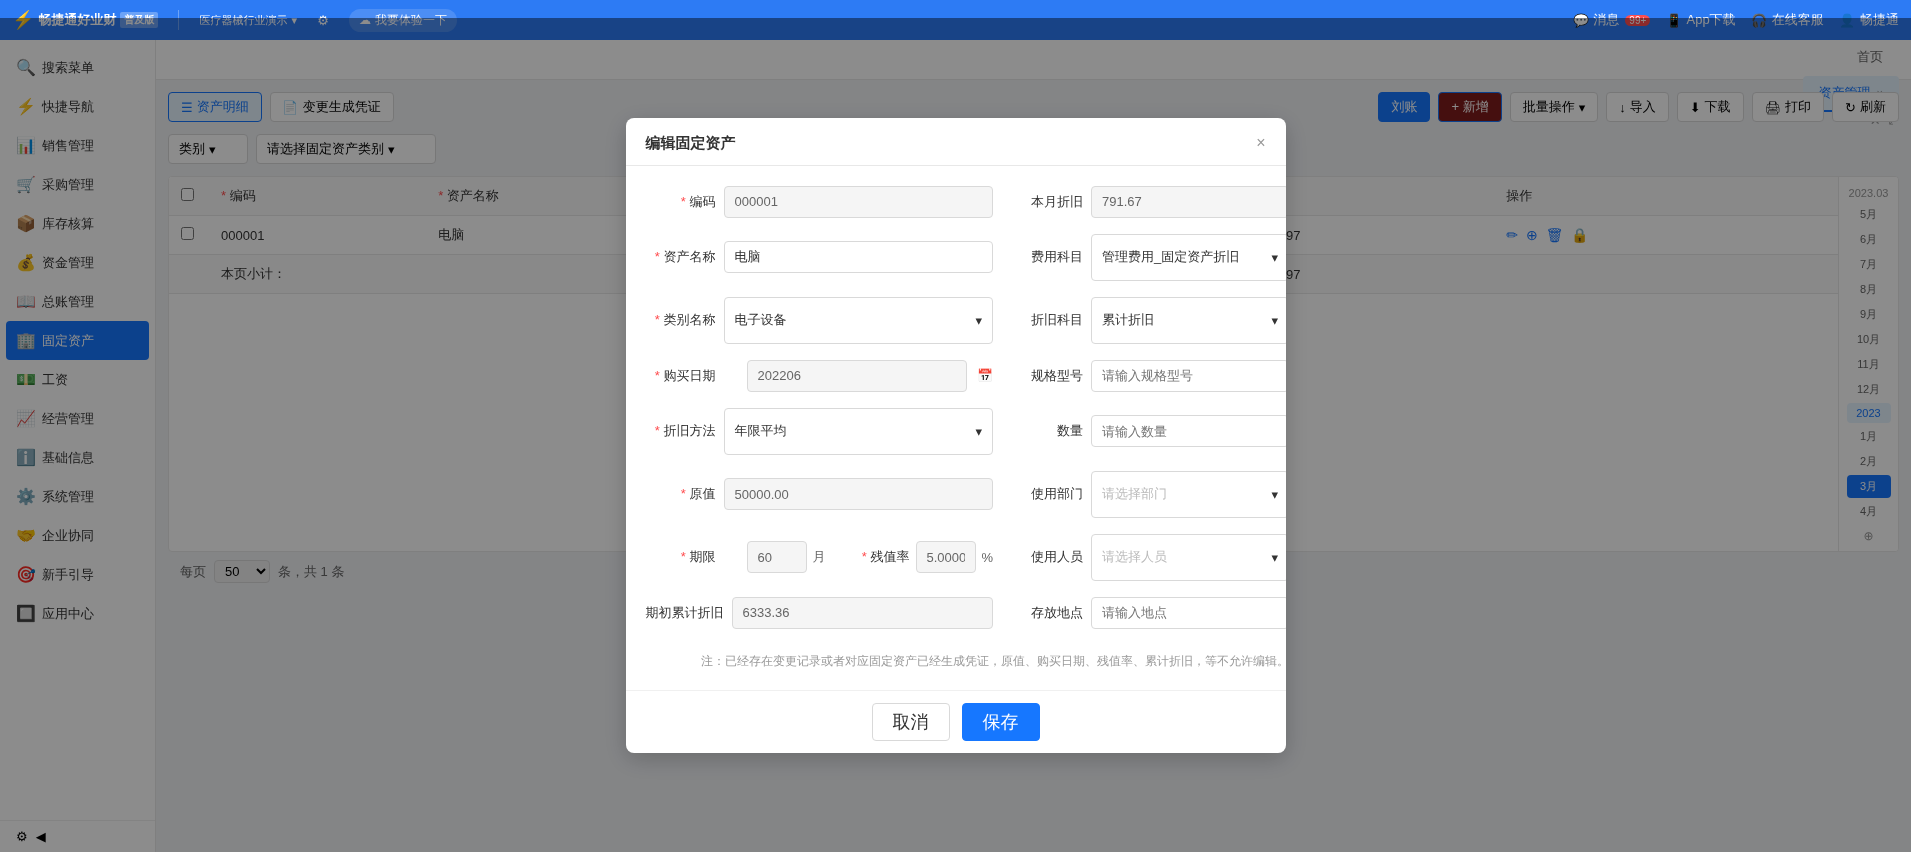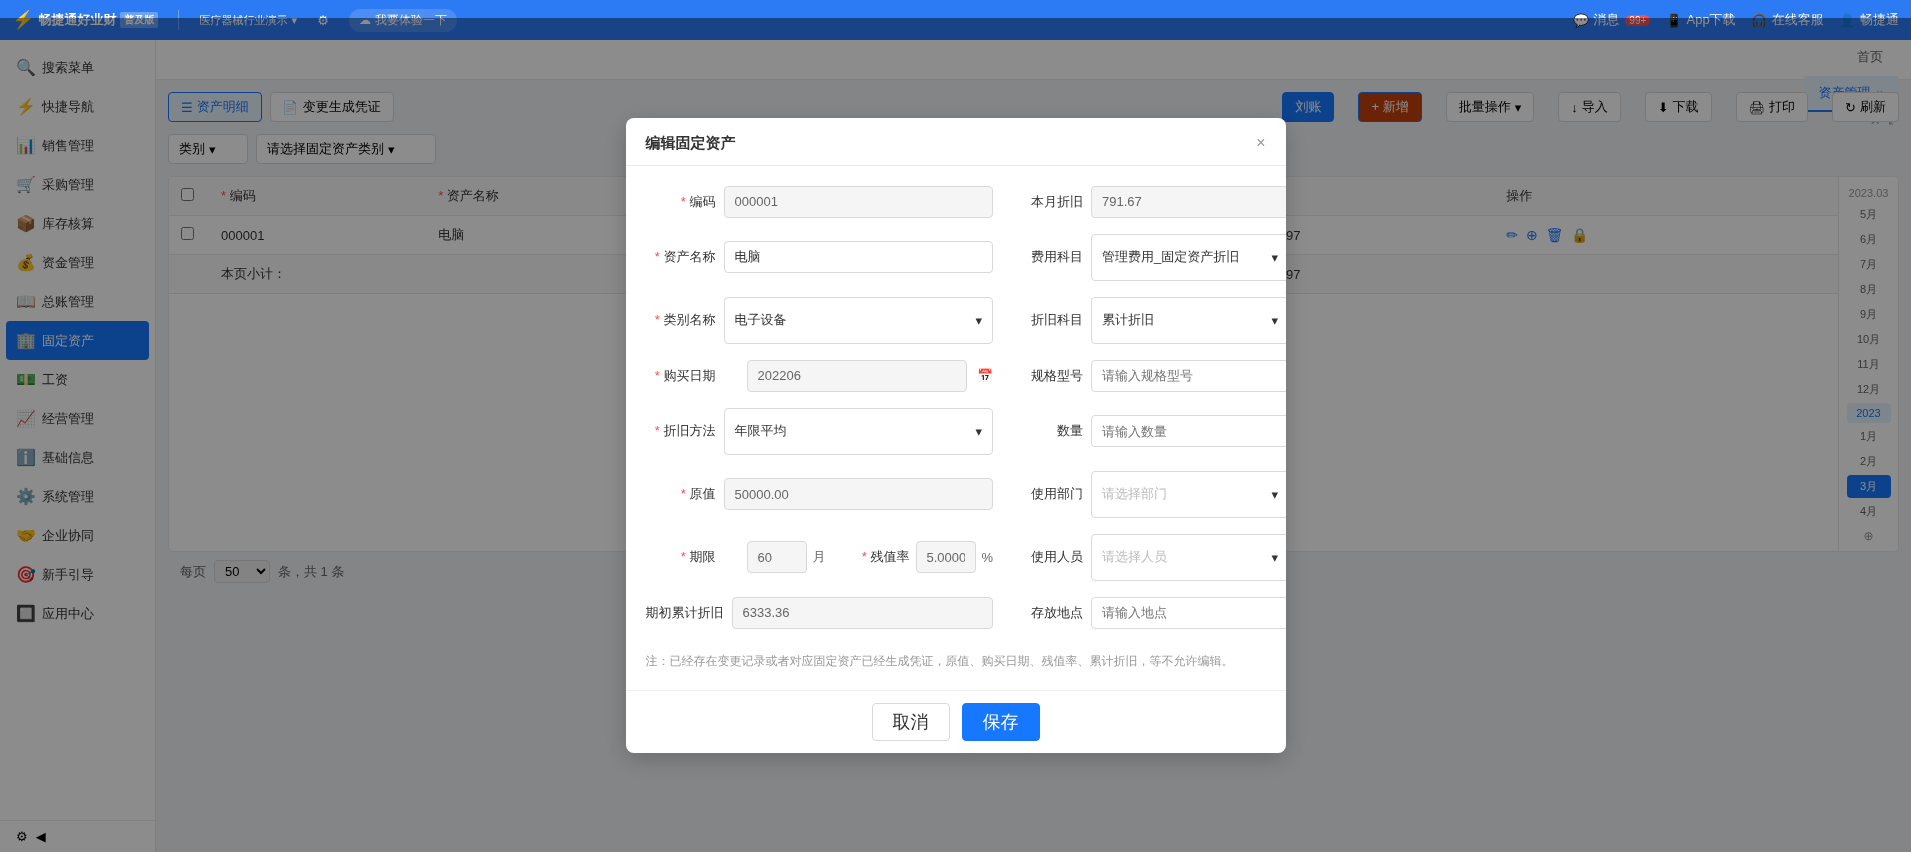--- a/index.html
+++ b/index.html
@@ -90,23 +90,23 @@
     .toolbar { display: flex; align-items: center; gap: 8px; margin-bottom: 12px; }
     .toolbar-btn {
       padding: 5px 12px;
       border: 1px solid #d9d9d9;
       background: #fff;
       border-radius: 4px;
       cursor: pointer;
       font-size: 13px;
       display: flex; align-items: center; gap: 4px;
     }
-    .toolbar-btn.primary { background: #c2410c; color: #fff; border-color: #1677ff; }
+    .toolbar-btn.primary { background: #7f1d1d; color: #fff; border-color: #1677ff; }
     .toolbar-btn.dropdown { display: flex; align-items: center; gap: 4px; }
-    .toolbar-right { margin-left: auto; display: flex; gap: 24px; align-items: center; }
+    .toolbar-right { margin-left: auto; display: flex; gap: 8px; align-items: center; }
 
     
     .filter-row { display: flex; align-items: center; gap: 8px; margin-bottom: 12px; }
     .filter-select {
       padding: 5px 10px;
       border: 1px solid #d9d9d9;
       border-radius: 4px;
       background: #fff;
       cursor: pointer;
       font-size: 13px;
@@ -234,20 +234,21 @@
       flex: 1;
     }
     .form-row { display: flex; align-items: center; gap: 6px; flex: 1; padding-left: 23px; }
     .form-unit { font-size: 13px; color: #666; flex-shrink: 0; }
     .form-small { width: 60px; flex: none; }
     .form-note {
       font-size: 12px;
       color: #999;
       padding: 8px 0 0 0;
       grid-column: 1 / -1;
+      text-align: right;
     }
 
     
     .btn {
       padding: 6px 20px;
       border-radius: 4px;
       cursor: pointer;
       font-size: 18px;
       border: 1px solid;
     }

